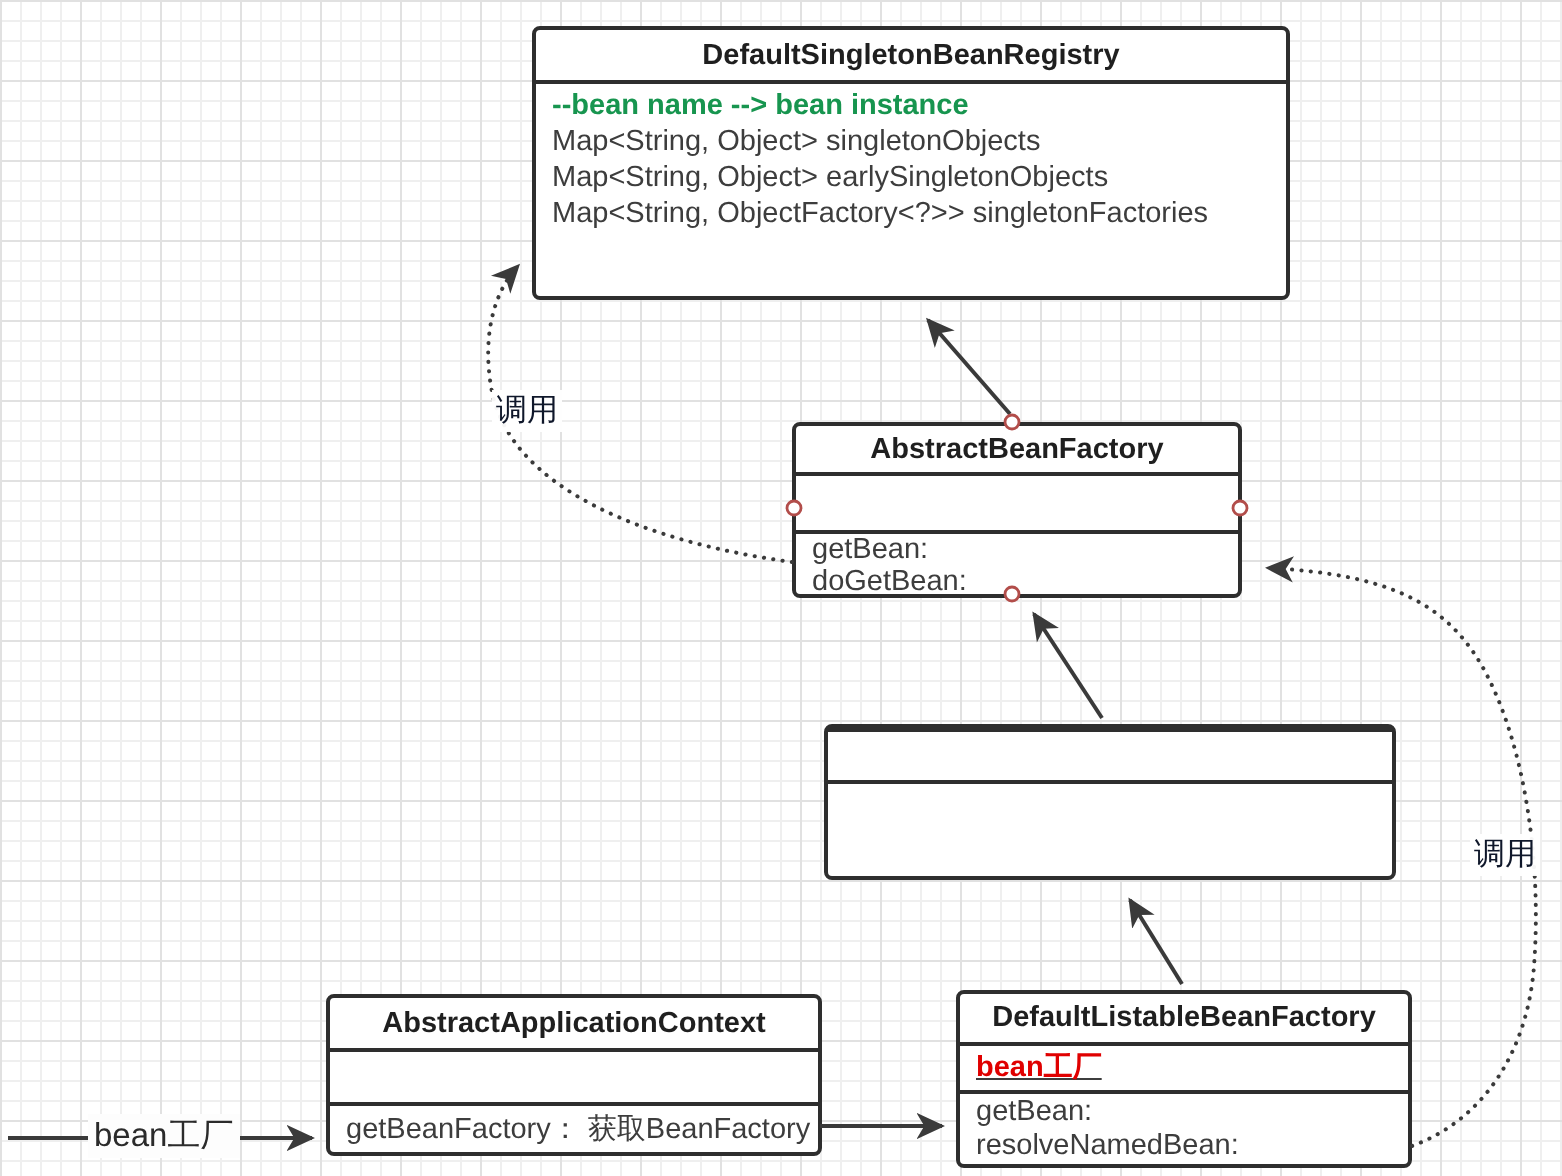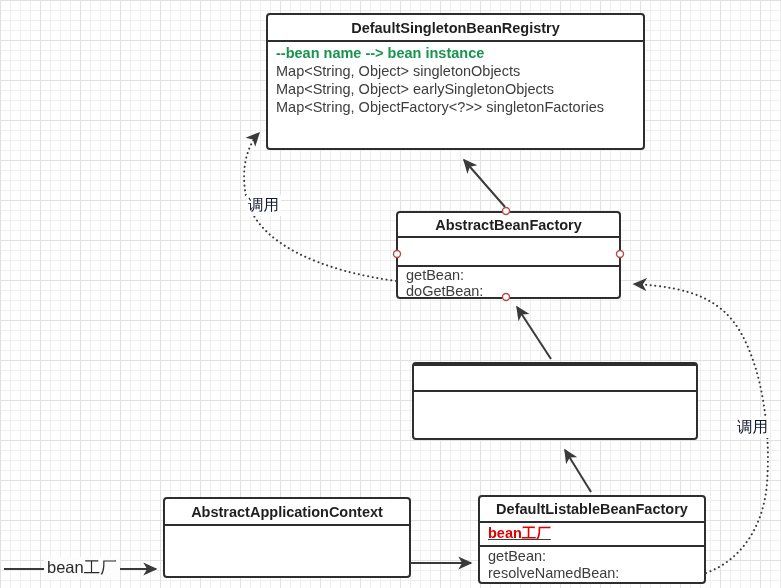--- a/index.html
+++ b/index.html
@@ -119,20 +119,23 @@
   </div>
 
   <div class="uml-box" id="box-aacbf">
     <div class="uml-sec empty1"></div>
     <div class="uml-sec grow"></div>
   </div>
 
   <div class="uml-box" id="box-aac">
     <div class="uml-title">AbstractApplicationContext</div>
     <div class="uml-sec empty1"></div>
+    <div class="uml-sec grow vcenter">
+      <div class="line">getBeanFactory： 获取BeanFactory</div>
+    </div>
   </div>
 
   <div class="uml-box" id="box-dlbf">
     <div class="uml-title">DefaultListableBeanFactory</div>
     <div class="uml-sec notesec vcenter">
       <div class="line note-red">bean工厂</div>
     </div>
     <div class="uml-sec grow methods">
       <div class="line">getBean:</div>
       <div class="line">resolveNamedBean:</div>

